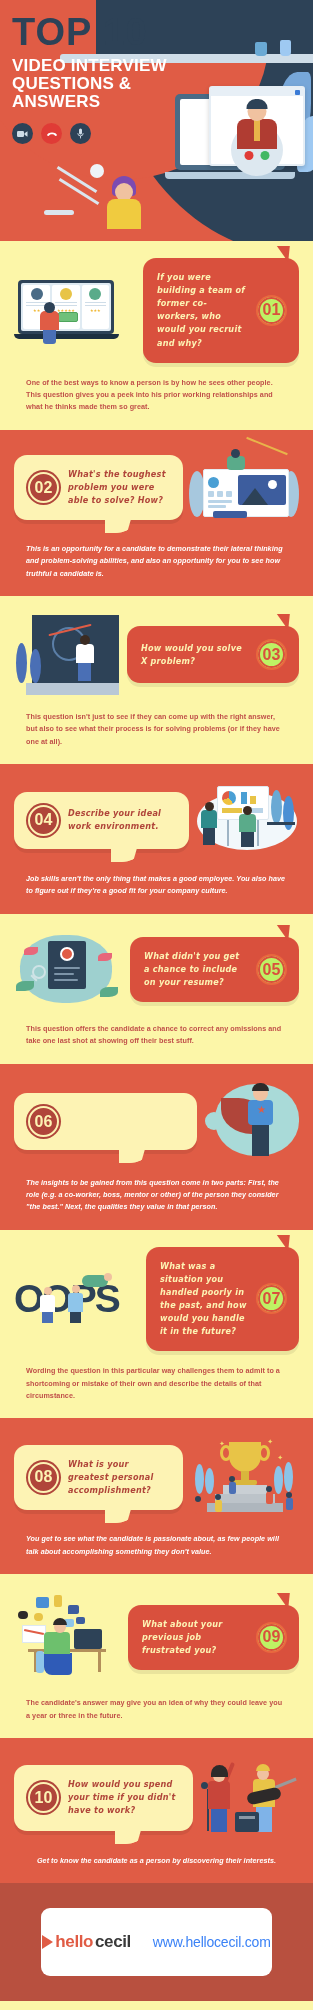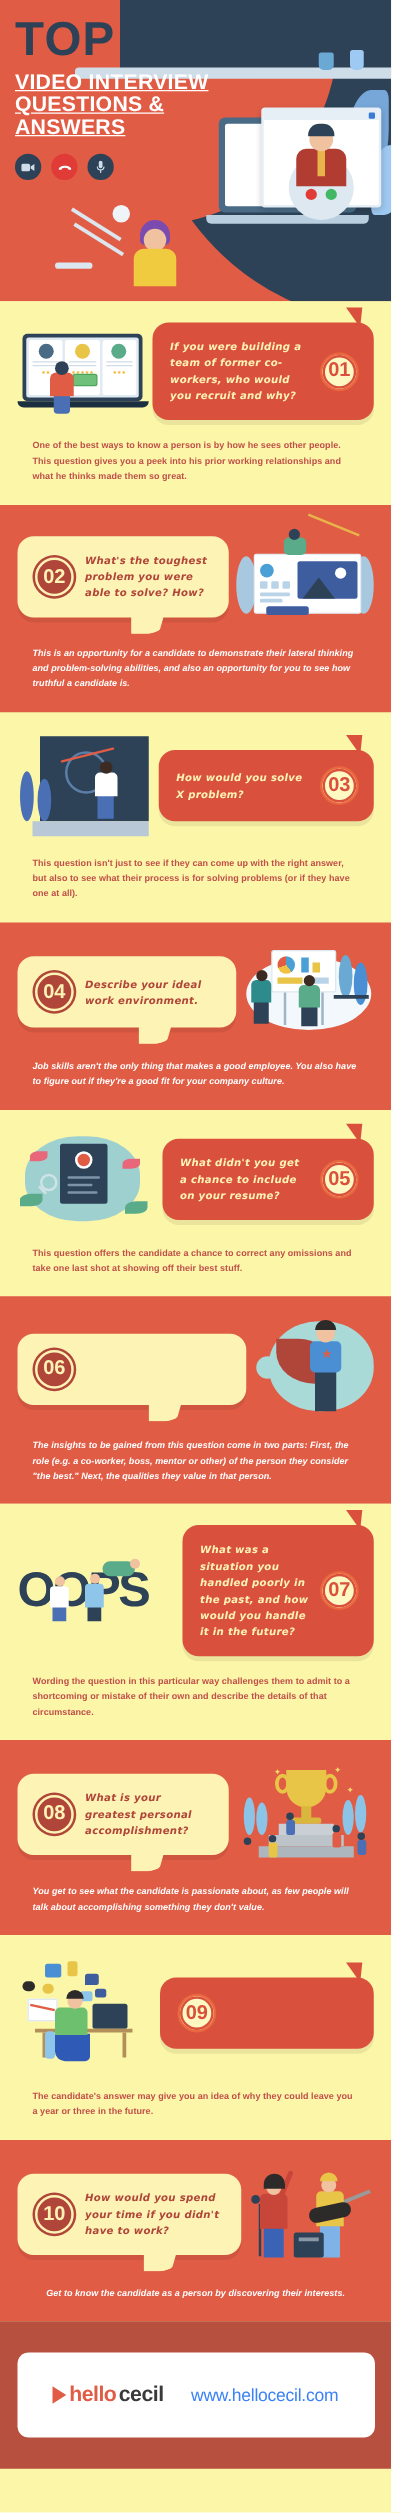--- a/index.html
+++ b/index.html
@@ -47,21 +47,20 @@
     color: #2d4257;
     line-height: 0.98;
   }
   .t-sub {
     margin-top: 6px;
     font-size: 17px;
     font-weight: bold;
     color: #ffffff;
     line-height: 1.06;
     letter-spacing: 0.2px;
-    text-decoration: underline;
   }
   .call-icons { display: flex; gap: 8px; margin-top: 12px; }
   .cicon {
     width: 21px; height: 21px; border-radius: 50%;
     background: #2d4257;
     display: flex; align-items: center; justify-content: center;
   }
   .cicon.hang { background: #e03b36; }
 
   
@@ -164,21 +163,21 @@
 
   .qnum {
     flex: 0 0 auto;
     width: 31px; height: 31px;
     border-radius: 50%;
     display: flex; align-items: center; justify-content: center;
     font-size: 16px; font-weight: bold;
     font-family: "Liberation Sans", sans-serif;
   }
   .qnum.onred {
-    background: #fef9c3; color: #d9503d;
+    background: #bef264; color: #d9503d;
     box-shadow: 0 0 0 2px #d9503d inset;
     border: 2px solid #e9683f;
   }
   .qnum.oncream {
     background: #b0453a; color: #fdf3b4;
     border: 2px solid #fdf3b4;
     box-shadow: 0 0 0 2px #b0453a;
   }
 
   .answer {
@@ -335,21 +334,21 @@
   .amp { position:absolute; left:36px; top:56px; width:24px; height:20px; background:#2d4257; border-radius:2px;}
   .amp-k { position:absolute; left:40px; top:60px; width:16px; height:3px; background:#8a98a6;}
 
   
   .footer {
     position: relative; width: 313px; height: 118px;
     background: #b8503f;
     display: flex; align-items: center; justify-content: center;
   }
   .foot-card {
-    width: 286px; height: 68px; background: #ffffff; border-radius: 9px;
+    width: 231px; height: 68px; background: #ffffff; border-radius: 9px;
     display: flex; align-items: center; justify-content: center; gap: 22px;
   }
   .logo { display: flex; align-items: center; gap: 2px; }
   .logo-tri {
     width: 0; height: 0;
     border-left: 11px solid #e05c45;
     border-top: 7px solid transparent;
     border-bottom: 7px solid transparent;
   }
   .logo-hello { font-size: 17px; font-weight: bold; color: #e05c45; letter-spacing: -0.4px;}
@@ -427,21 +426,21 @@
     </div>
     <div class="lamp" style="position:absolute; left:54px; top:166px; z-index:8;">
       <div class="lamp-arm"></div>
         <div class="lamp-arm2"></div>
         <div class="lamp-head"></div>
         <div class="lamp-base"></div>
     </div>
   </div>
 
   <div class="section yellow" style="padding:17px 14px 16px;">
-    <div class="qrow" style="gap:3px; align-items:center; min-height:72px;">
+    <div class="qrow" style="gap:24px; align-items:center; min-height:72px;">
       <div class="illo i1">
         <div class="i1-lap">
             <div class="i1-scr">
           <div class="i1-card">
                 <div class="i1-av"></div>
                 <div class="i1-ln"></div>
                 <div class="i1-ln"></div>
                 <div class="i1-st">★★</div>
               </div>
           <div class="i1-card">
@@ -678,20 +677,21 @@
         <div class="i9-desk"></div>
           <div class="i9-dl"></div>
           <div class="i9-dl2"></div>
         <div class="i9-chair"></div>
         <div class="i9-l"></div>
           <div class="i9-b"></div>
           <div class="i9-h"></div>
           <div class="i9-hr"></div>
       </div>
       <div class="bubble red" style="flex:1;">
+        <div class="qtext">What about your previous job frustrated you?</div>
         <div class="qnum onred">09</div>
       </div>
     </div>
     <div class="answer" style="margin-top:14px; padding:0 12px;">The candidate's answer may give you an idea of why they could leave you a year or three in the future.</div>
   </div>
 
   <div class="section red" style="padding:17px 14px 16px;">
     <div class="qrow" style="gap:6px; align-items:center; min-height:86px;">
       <div class="bubble cream" style="flex:1;">
         <div class="qnum oncream">10</div>

